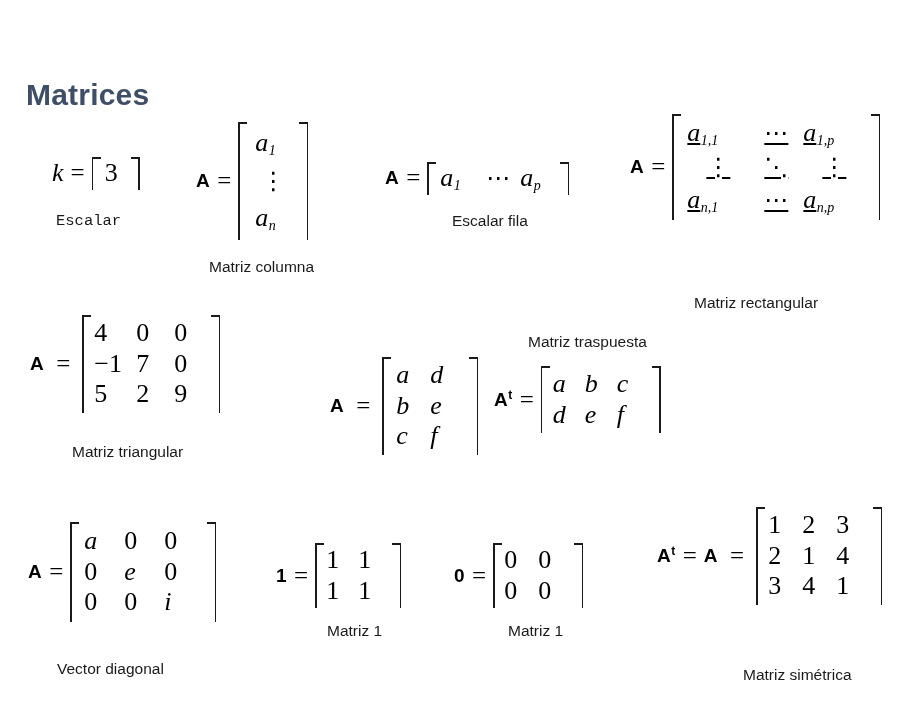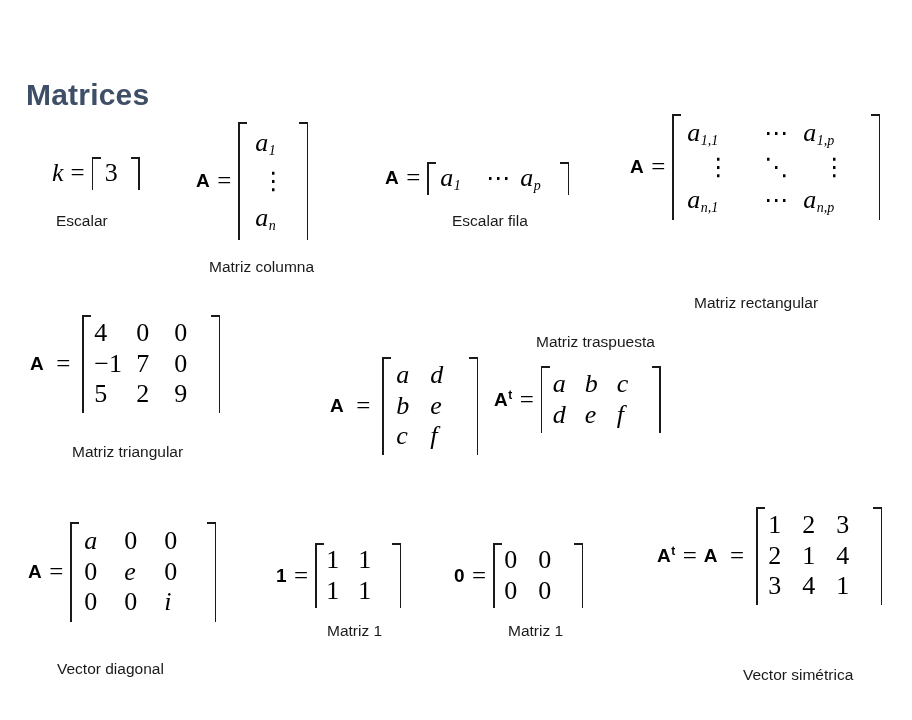--- a/index.html
+++ b/index.html
@@ -149,21 +149,21 @@
   <span class="matrix">
     <span class="brk brk-l"></span>
     <span class="mrows">
       <span class="mrow">
         <span class="cell" style="width:22px;">3</span>
       </span>
     </span>
     <span class="brk brk-r"></span>
   </span>
 </div>
-<div class="caption" style="left:56px; top:212px;">Escalar</div>
+<div class="caption" style="left:56px; top:212px;font-family:Liberation Mono, monospace;">Escalar</div>
 
 <div class="block eq" style="left:196px; top:120px;">
   <span class="lbl">A</span>
   <span class="eqsign">=</span>
   <span class="matrix">
     <span class="brk brk-l"></span>
     <span class="mrows" style="padding:6px 8px;">
       <span class="mrow">
         <span class="cell it" style="width:36px;"><span>a</span><sub>1</sub></span>
       </span>
@@ -194,21 +194,21 @@
     <span class="brk brk-r"></span>
   </span>
 </div>
 <div class="caption" style="left:452px; top:212px;">Escalar fila</div>
 
 <div class="block eq" style="left:630px; top:112px;">
   <span class="lbl">A</span>
   <span class="eqsign">=</span>
   <span class="matrix">
     <span class="brk brk-l"></span>
-    <span class="mrows" style="padding:4px 6px;">
+    <span class="mrows" style="padding:4px 6px;text-decoration:underline;">
       <span class="mrow">
         <span class="cell it" style="width:62px;"><span>a</span><sub>1,1</sub></span>
         <span class="cdots" style="width:54px;">⋯</span>
         <span class="cell it" style="width:62px;"><span>a</span><sub>1,p</sub></span>
       </span>
       <span class="mrow" style="padding:4px 0;">
         <span class="vdots" style="width:62px;">⋮</span>
         <span class="ddots" style="width:54px;">⋱</span>
         <span class="vdots" style="width:62px;">⋮</span>
       </span>
@@ -266,21 +266,21 @@
       </span>
       <span class="mrow">
         <span class="cell it" style="width:34px;">c</span>
         <span class="cell it" style="width:34px;">f</span>
       </span>
     </span>
     <span class="brk brk-r"></span>
   </span>
 </div>
 
-<div class="caption" style="left:528px; top:333px;margin-left:8px;">Matriz traspuesta</div>
+<div class="caption" style="left:528px; top:333px;">Matriz traspuesta</div>
 <div class="block eq" style="left:494px; top:364px;">
   <span class="lbl"><span>A</span><sup>t</sup></span>
   <span class="eqsign">=</span>
   <span class="matrix">
     <span class="brk brk-l"></span>
     <span class="mrows" style="padding:3px 3px;">
       <span class="mrow">
         <span class="cell it" style="width:32px;">a</span>
         <span class="cell it" style="width:32px;">b</span>
         <span class="cell it" style="width:32px;">c</span>
@@ -382,13 +382,13 @@
       </span>
       <span class="mrow">
         <span class="cell" style="width:34px;">3</span>
         <span class="cell" style="width:34px;">4</span>
         <span class="cell" style="width:34px;">1</span>
       </span>
     </span>
     <span class="brk brk-r"></span>
   </span>
 </div>
-<div class="caption" style="left:743px; top:666px;">Vector simétrica</div>
+<div class="caption" style="left:743px; top:666px;">Matriz simétrica</div>
 
 </body></html>

